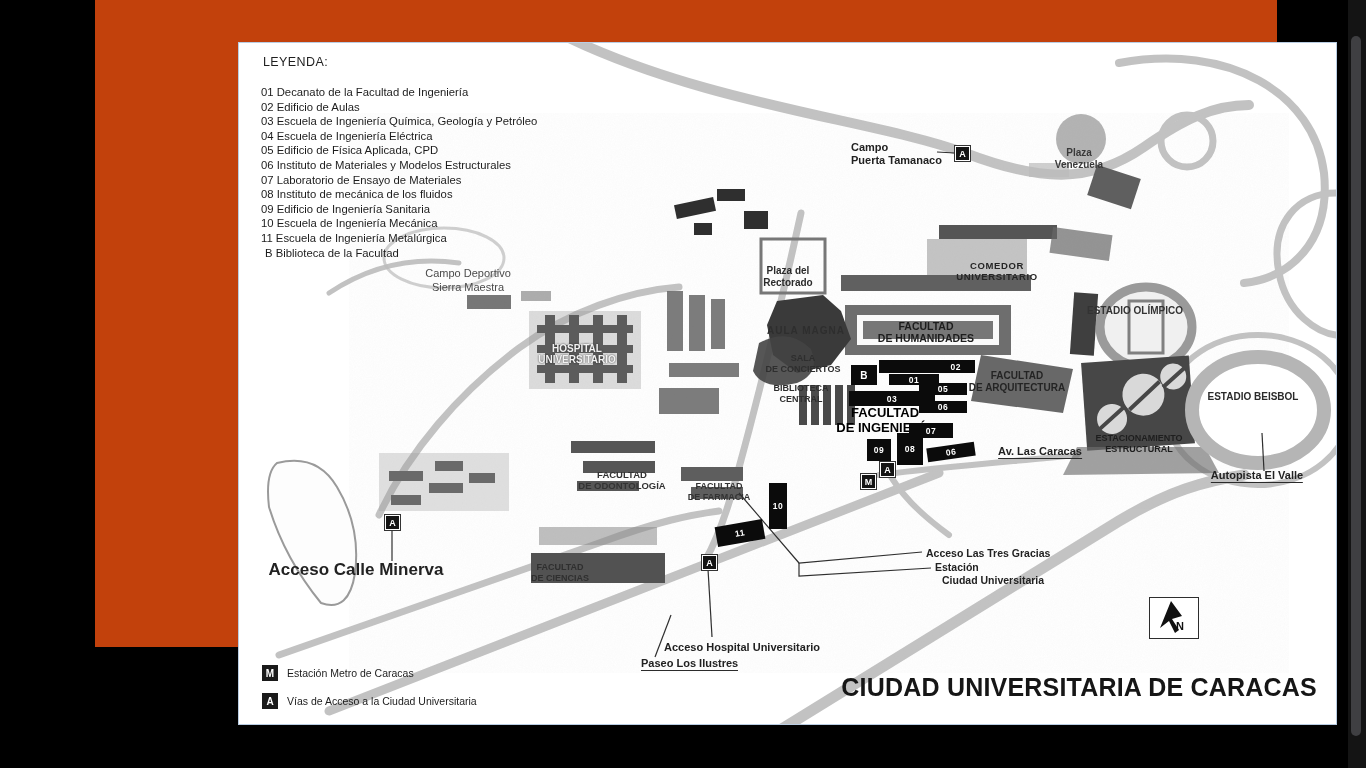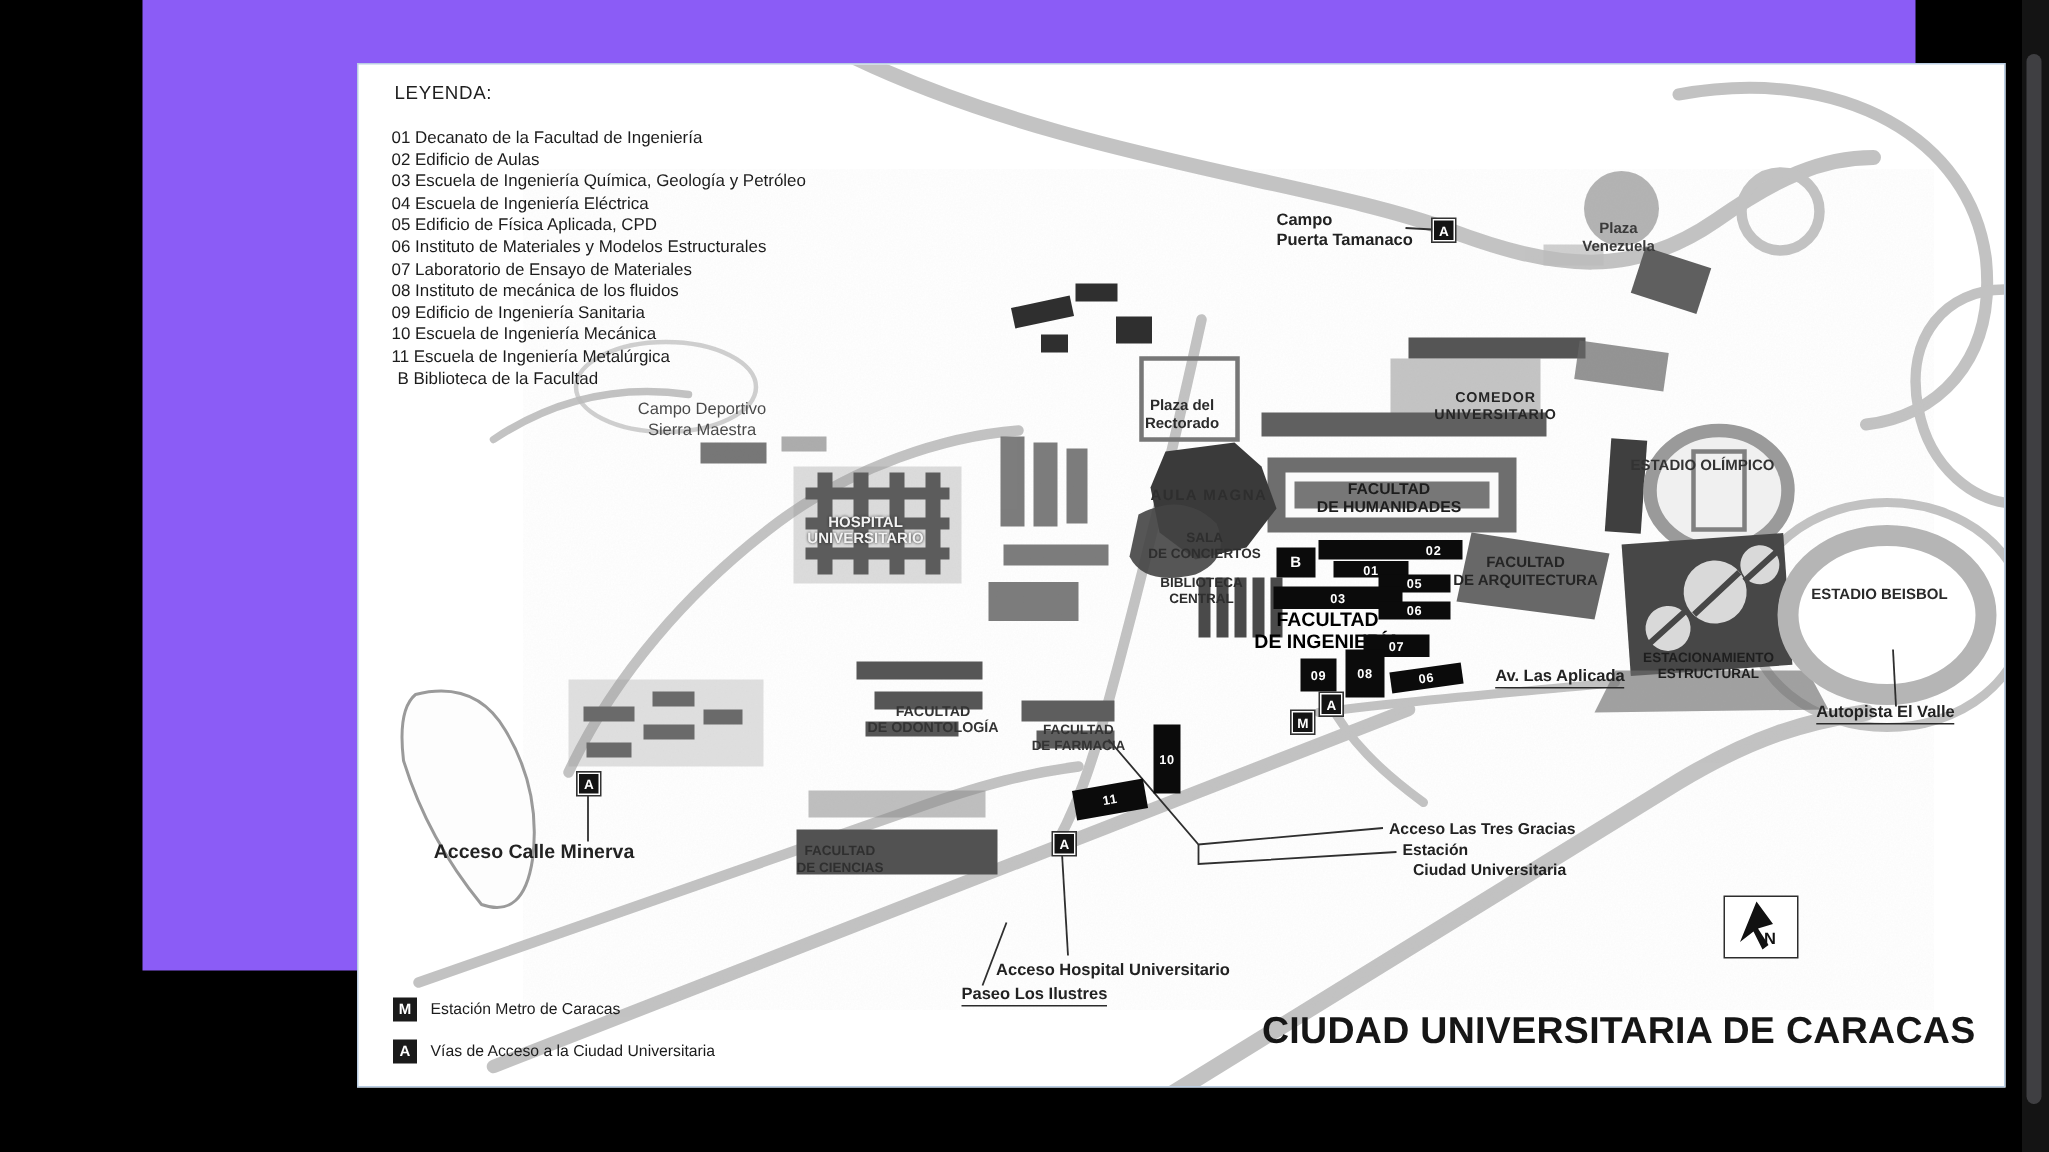--- a/index.html
+++ b/index.html
@@ -1,17 +1,17 @@
 <!DOCTYPE html>
 <html><head>
 <meta charset="utf-8">
 <style>
   html,body{margin:0;padding:0;background:#000;width:1366px;height:768px;overflow:hidden;
     font-family:"Liberation Sans","DejaVu Sans",sans-serif;}
-  .viewer{position:absolute;left:95px;top:0;width:1182px;height:647px;background:#8b5cf6;}
+  .viewer{position:absolute;left:95px;top:0;width:1182px;height:647px;background:#c2410c;}
   .scroll-rail{position:absolute;left:1348px;top:0;width:18px;height:768px;background:#141414;}
   .scroll-thumb{position:absolute;left:1351px;top:36px;width:10px;height:700px;background:#3f3f42;border-radius:5px;}
   .page{position:absolute;left:143px;top:42px;width:1097px;height:681px;background:#fff;
     border:1px solid #b9cde3;overflow:hidden;}
   .page svg.art{position:absolute;left:0;top:0;}
   
   .legend-title{position:absolute;left:24px;top:12px;font-size:12.5px;color:#1f1f1f;letter-spacing:.4px;}
   .legend-list{position:absolute;left:22px;top:42px;font-size:11.3px;line-height:14.6px;color:#1c1c1c;}
   .legend-list div:last-child{padding-left:4px;}
   
@@ -238,21 +238,21 @@
       <span>ESTADIO BEISBOL</span>
     </div>
     <div class="lbl" style="left:900px;top:390px;font-size:9px;color:#1e1e1e;line-height:10.5px;">
       <span>ESTACIONAMIENTO</span>
       <span class="l2">ESTRUCTURAL</span>
     </div>
     <div class="lbl" style="left:1018px;top:426px;font-size:11px;">
       <span class="underl">Autopista El Valle</span>
     </div>
     <div class="lbl" style="left:801px;top:402px;font-size:11px;font-weight:800;">
-      <span class="underl">Av. Las Aplicada</span>
+      <span class="underl">Av. Las Caracas</span>
     </div>
     <div class="lbl" style="left:229px;top:224px;font-size:11px;font-weight:400;color:#4a4a4a;line-height:13.5px;">
       <span>Campo Deportivo</span>
       <span class="l2">Sierra Maestra</span>
     </div>
     <div class="lbl" style="left:338px;top:300px;font-size:10px;color:#f2f2f2;line-height:11px;text-shadow:0 0 2px #222;">
       <span>HOSPITAL</span>
       <span class="l2">UNIVERSITARIO</span>
     </div>
     <div class="lbl" style="left:383px;top:426px;font-size:9.5px;color:#333;line-height:11px;">
@@ -260,21 +260,21 @@
       <span class="l2">DE ODONTOLOGÍA</span>
     </div>
     <div class="lbl" style="left:480px;top:438px;font-size:9px;color:#333;line-height:10.5px;">
       <span>FACULTAD</span>
       <span class="l2">DE FARMACIA</span>
     </div>
     <div class="lbl" style="left:321px;top:519px;font-size:9px;color:#2f2f2f;line-height:10.5px;">
       <span>FACULTAD</span>
       <span class="l2">DE CIENCIAS</span>
     </div>
-    <div class="lbl" style="left:117px;top:517px;font-size:13px;">
+    <div class="lbl" style="left:117px;top:517px;font-size:17px;">
       <span>Acceso Calle Minerva</span>
     </div>
     <div class="lbl left" style="left:687px;top:504px;font-size:10.5px;">
       <span>Acceso Las Tres Gracias</span>
     </div>
     <div class="lbl left" style="left:696px;top:518px;font-size:10.5px;line-height:13px;">
       <span>Estación</span>
       <span class="l2" style="padding-left:7px;">Ciudad Universitaria</span>
     </div>
     <div class="lbl" style="left:503px;top:598px;font-size:11px;">

